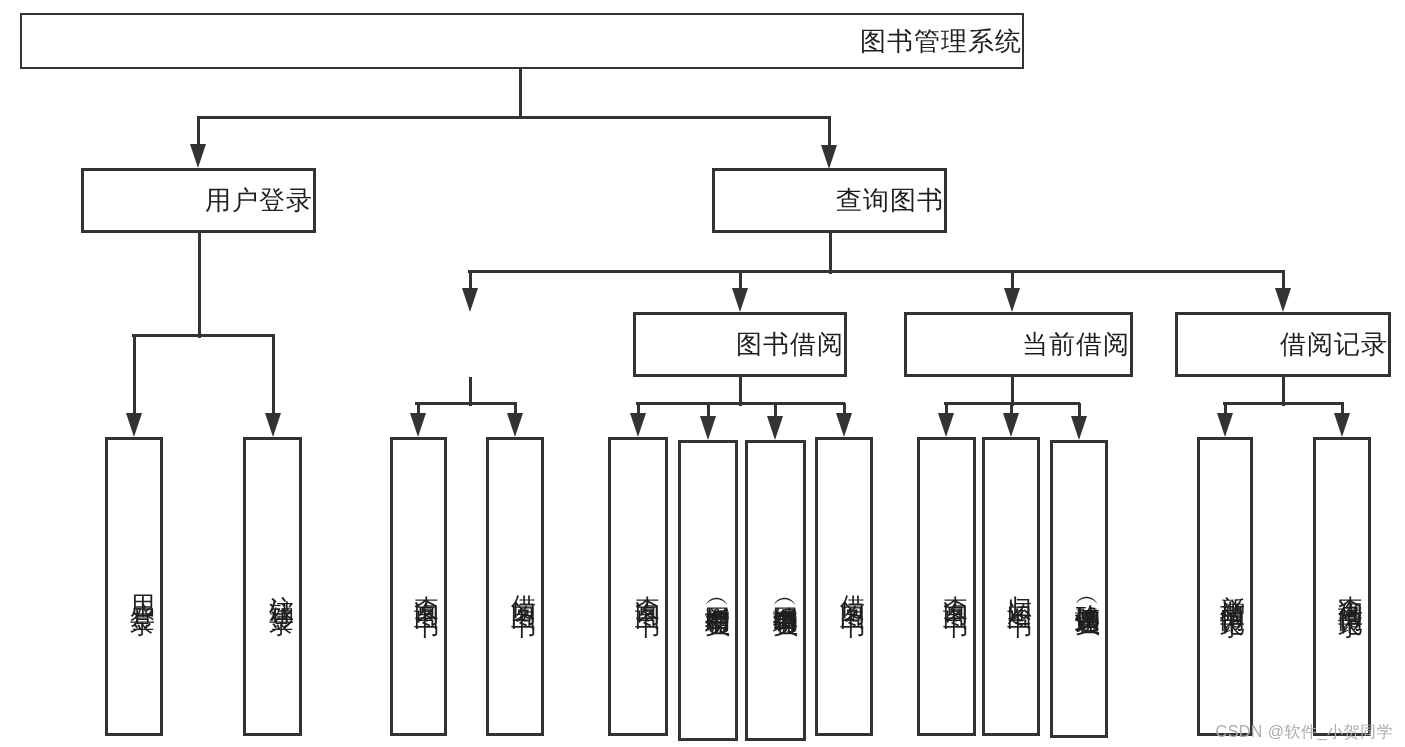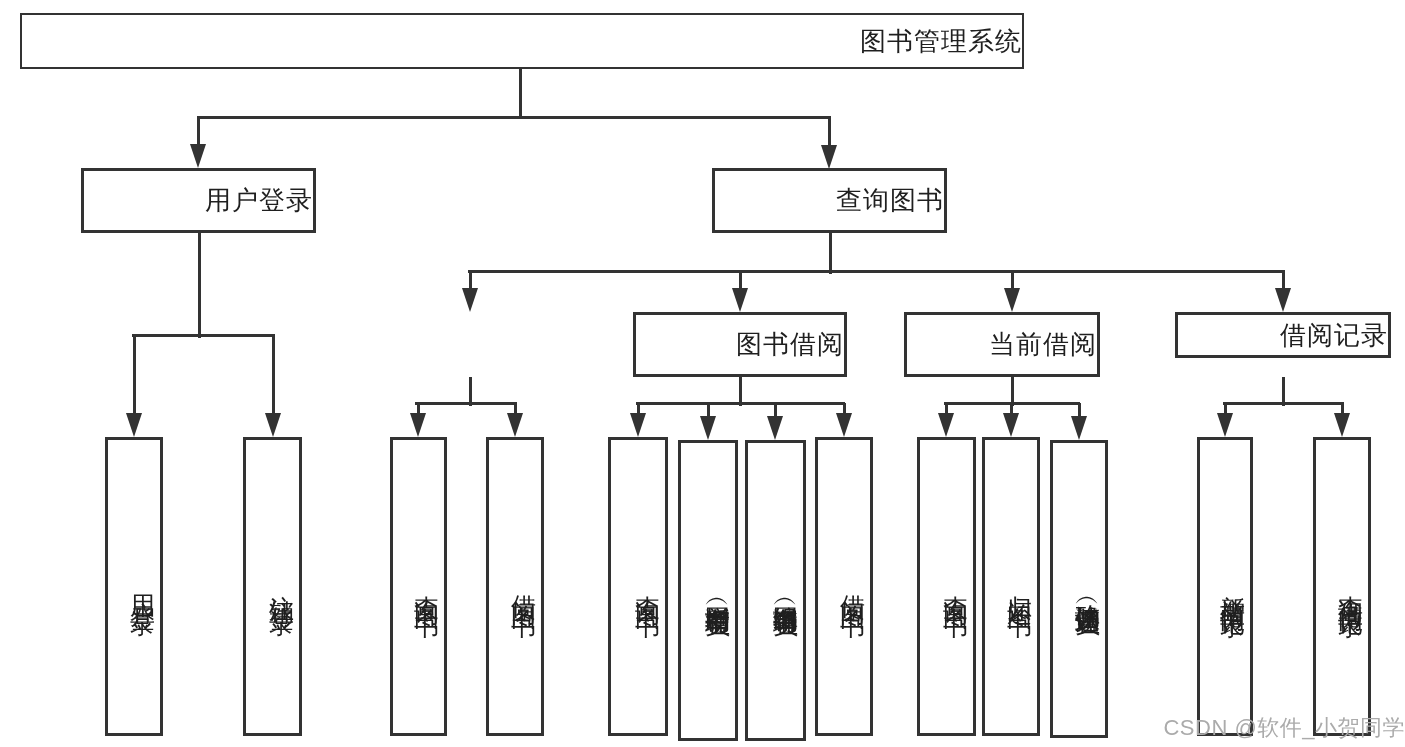--- a/index.html
+++ b/index.html
@@ -45,23 +45,23 @@
   .vline,.hline{position:absolute;background:var(--line);}
   .arrow{
     position:absolute;
     width:0;height:0;
     border-left:8px solid transparent;
     border-right:8px solid transparent;
     border-top:24px solid var(--line);
   }
   .watermark{
     position:absolute;
-    right:0;
+    right:12px;
     bottom:4px;
-    font-size:22px;
+    font-size:16px;
     letter-spacing:0.5px;
     color:var(--wm);
     white-space:nowrap;
   }
 </style>
 </head>
 <body>
 
 <div class="canvas">
 
@@ -127,24 +127,24 @@
   <div class="box" style="left:81px;top:168px;width:235px;height:65px">
     <span class="htext">用户登录</span>
   </div>
   <div class="box" style="left:712px;top:168px;width:235px;height:65px">
     <span class="htext">查询图书</span>
   </div>
 
   <div class="box" style="left:633px;top:312px;width:214px;height:65px">
     <span class="htext">图书借阅</span>
   </div>
-  <div class="box" style="left:904px;top:312px;width:196px;height:65px">
+  <div class="box" style="left:904px;top:312px;width:229px;height:65px">
     <span class="htext">当前借阅</span>
   </div>
-  <div class="box" style="left:1175px;top:312px;width:216px;height:46px">
+  <div class="box" style="left:1175px;top:312px;width:216px;height:65px">
     <span class="htext">借阅记录</span>
   </div>
 
   <div class="box" style="left:105px;top:437px;width:58px;height:299px">
     <span class="vtext">用户登录</span>
   </div>
   <div class="box" style="left:243px;top:437px;width:59px;height:299px">
     <span class="vtext">注销登录</span>
   </div>
 

